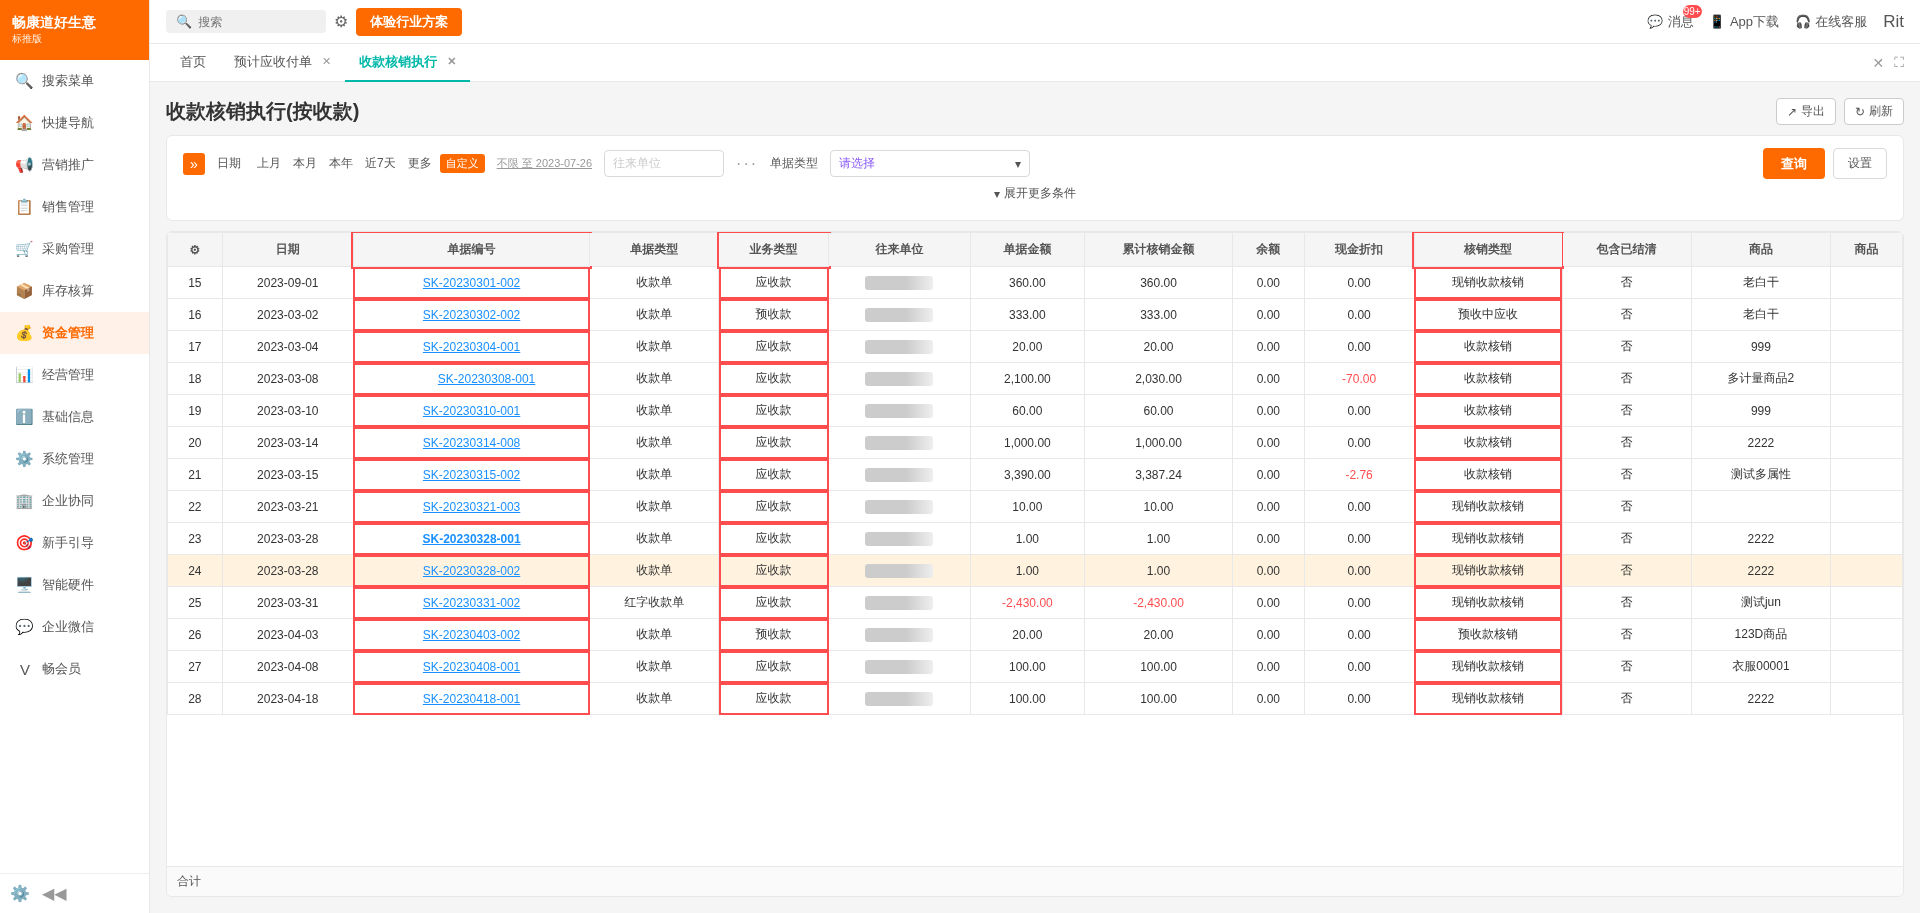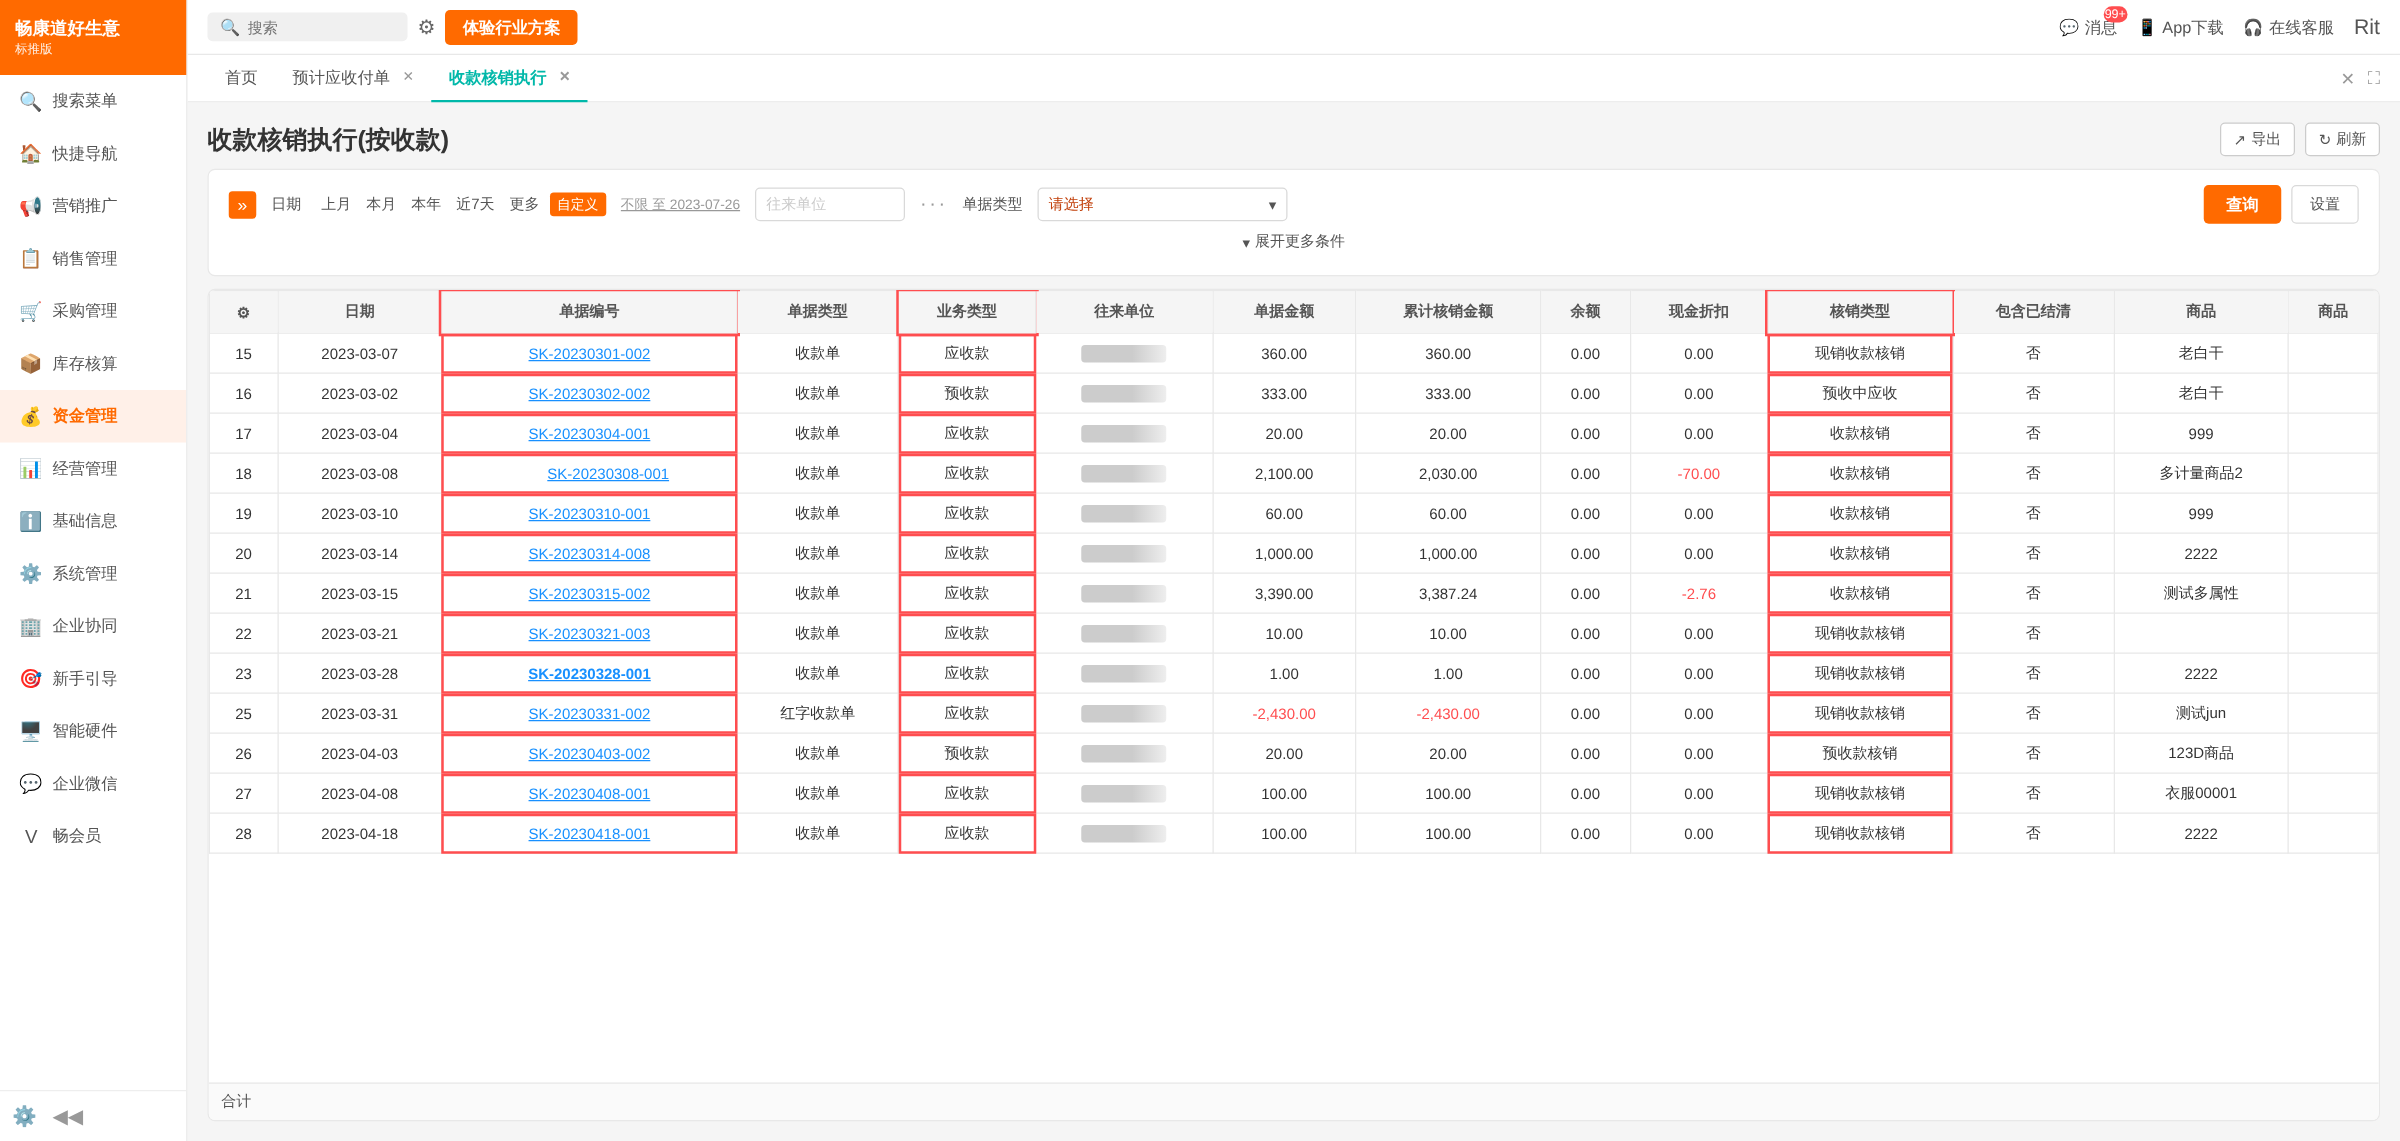--- a/index.html
+++ b/index.html
@@ -240,21 +240,21 @@
         </div>
 
         <div class="filter-field">
           <span style="color:#ccc;">往来单位</span>
         </div>
 
         <span class="filter-dots">···</span>
 
         <span class="filter-label">单据类型</span>
         <div class="filter-select">
-          <span style="color:#c2410c;">请选择</span>
+          <span style="color:#8b5cf6;">请选择</span>
           <span>▾</span>
         </div>
 
         <div style="margin-left:auto; display:flex; gap:8px;">
           <button class="btn-query">查询</button>
           <button class="btn-setting">设置</button>
         </div>
       </div>
       <div class="filter-expand">
         <button class="btn-expand">
@@ -281,21 +281,21 @@
               <th>现金折扣</th>
               <th style="outline: 2px solid #ff4d4f;">核销类型</th>
               <th>包含已结清</th>
               <th>商品</th>
               <th>商品</th>
             </tr>
           </thead>
           <tbody id="table-body">
           <tr>
       <td>15</td>
-      <td>2023-03-07</td>
+      <td>2023-09-01</td>
       <td style="outline: 2px solid #ff4d4f; outline-offset:-2px;"><a class="link">SK-20230301-002</a></td>
       <td>收款单</td>
       <td style="outline: 2px solid #ff4d4f; outline-offset:-2px;">应收款</td>
       <td><span style="background: linear-gradient(90deg, #ccc 60%, #eee 100%); color: transparent; border-radius:3px; user-select:none;">████████</span></td>
       <td class="">360.00</td>
       <td class="">360.00</td>
       <td>0.00</td>
       <td class="">0.00</td>
       <td style="outline: 2px solid #ff4d4f; outline-offset:-2px;">现销收款核销</td>
       <td>否</td>
@@ -411,20 +411,36 @@
       <td class="">0.00</td>
       <td style="outline: 2px solid #ff4d4f; outline-offset:-2px;">现销收款核销</td>
       <td>否</td>
       <td></td>
       <td></td>
     </tr>
               <tr>
       <td>23</td>
       <td>2023-03-28</td>
       <td style="outline: 2px solid #ff4d4f; outline-offset:-2px;font-weight:bold;"><a class="link">SK-20230328-001</a></td>
+      <td>收款单</td>
+      <td style="outline: 2px solid #ff4d4f; outline-offset:-2px;">应收款</td>
+      <td><span style="background: linear-gradient(90deg, #ccc 60%, #eee 100%); color: transparent; border-radius:3px; user-select:none;">████████</span></td>
+      <td class="">1.00</td>
+      <td class="">1.00</td>
+      <td>0.00</td>
+      <td class="">0.00</td>
+      <td style="outline: 2px solid #ff4d4f; outline-offset:-2px;">现销收款核销</td>
+      <td>否</td>
+      <td>2222</td>
+      <td></td>
+    </tr>
+              <tr class="highlighted">
+      <td>24</td>
+      <td>2023-03-28</td>
+      <td style="outline: 2px solid #ff4d4f; outline-offset:-2px;"><a class="link">SK-20230328-002</a></td>
       <td>收款单</td>
       <td style="outline: 2px solid #ff4d4f; outline-offset:-2px;">应收款</td>
       <td><span style="background: linear-gradient(90deg, #ccc 60%, #eee 100%); color: transparent; border-radius:3px; user-select:none;">████████</span></td>
       <td class="">1.00</td>
       <td class="">1.00</td>
       <td>0.00</td>
       <td class="">0.00</td>
       <td style="outline: 2px solid #ff4d4f; outline-offset:-2px;">现销收款核销</td>
       <td>否</td>
       <td>2222</td>

